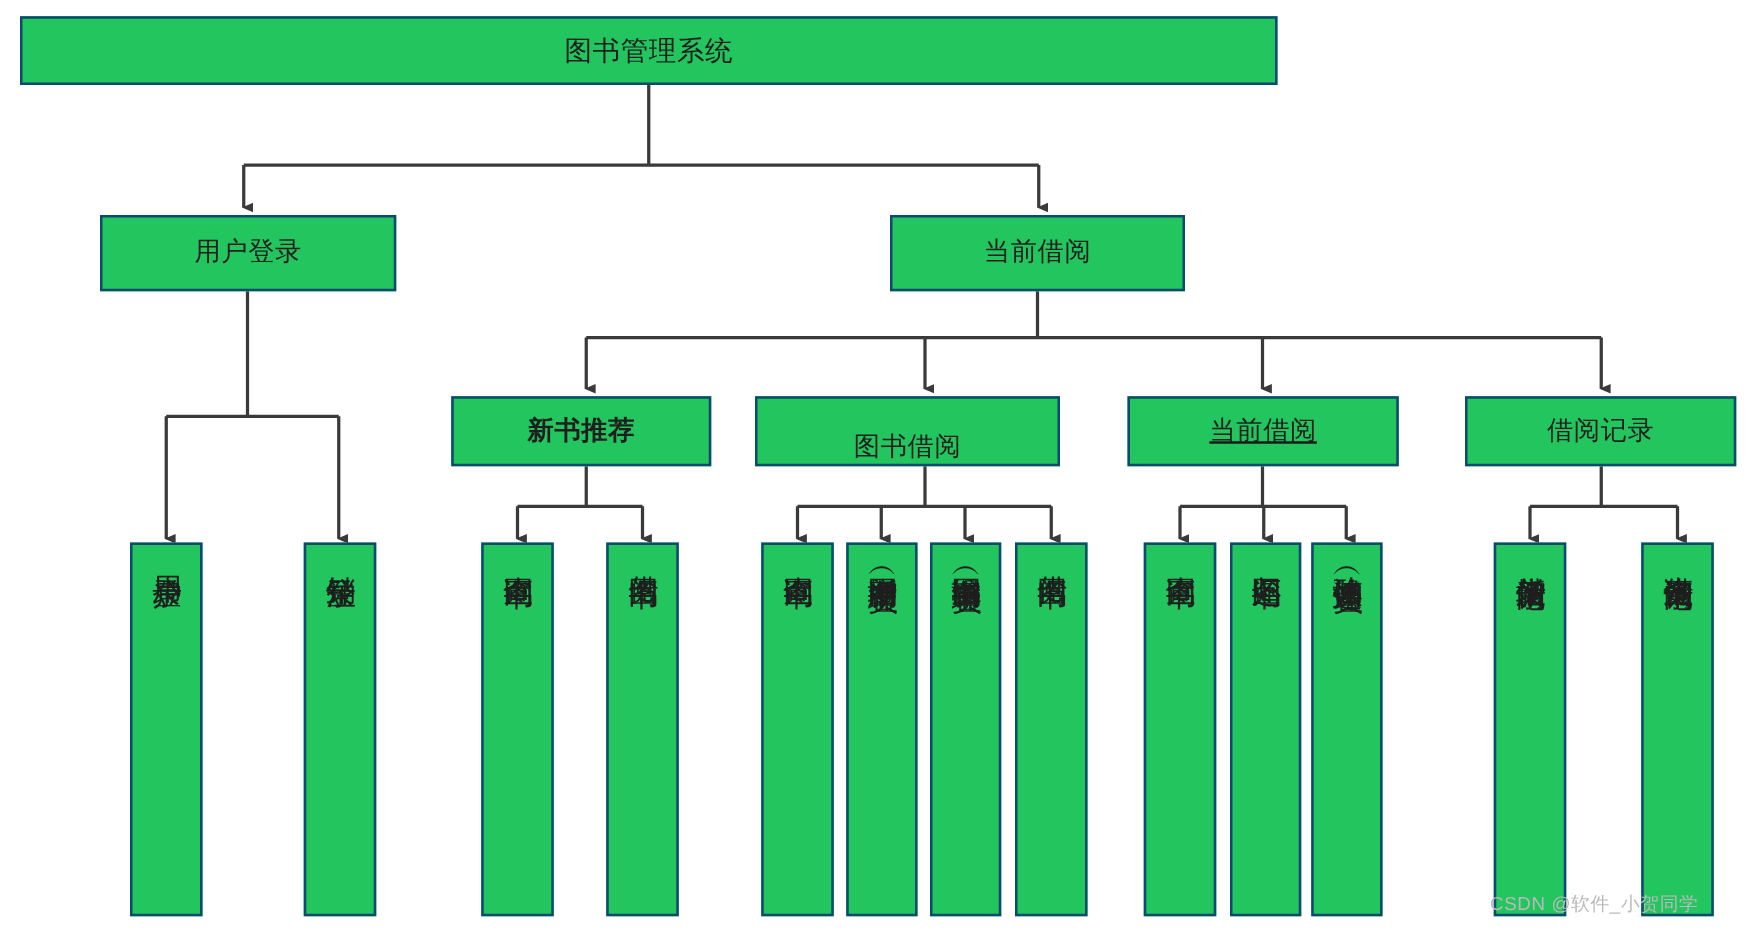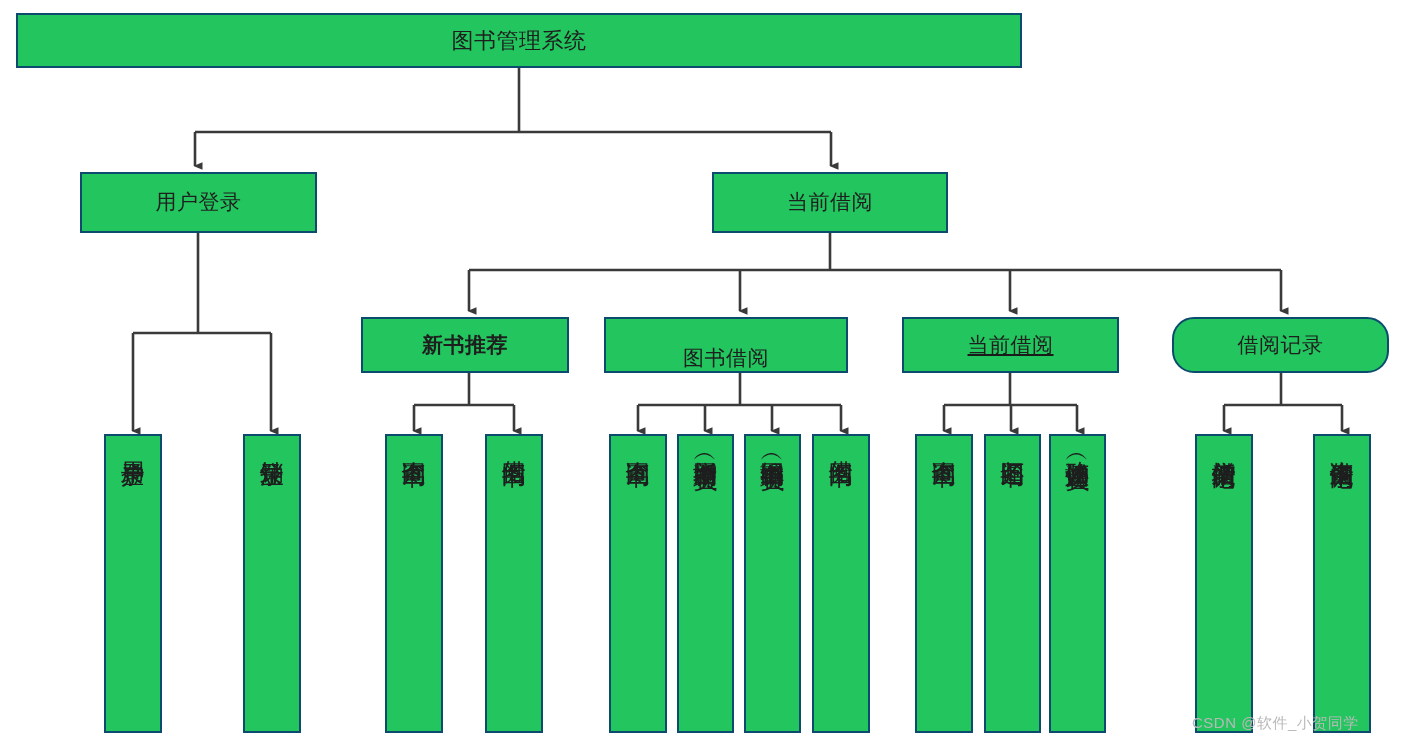--- a/index.html
+++ b/index.html
@@ -142,21 +142,21 @@
   </div>
 
   <div class="node horizontal" style="left:604px; top:317px; width:244px; height:56px;align-items:flex-end;">
     <span class="node-label">图书借阅</span>
   </div>
 
   <div class="node horizontal" style="left:902px; top:317px; width:217px; height:56px;text-decoration:underline;">
     <span class="node-label">当前借阅</span>
   </div>
 
-  <div class="node horizontal" style="left:1172px; top:317px; width:217px; height:56px;border-radius:22px;">
+  <div class="node horizontal" style="left:1172px; top:317px; width:217px; height:56px;">
     <span class="node-label">借阅记录</span>
   </div>
 
   <div class="node vertical" style="left:104px; top:434px; width:58px; height:299px;">
     <span class="node-label">用户登录</span>
   </div>
 
   <div class="node vertical" style="left:243px; top:434px; width:58px; height:299px;">
     <span class="node-label">注销登录</span>
   </div>

